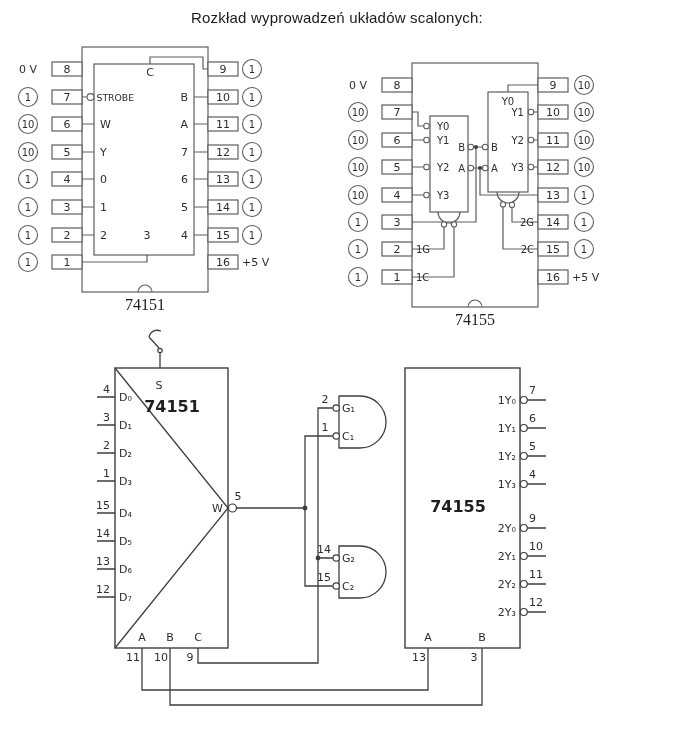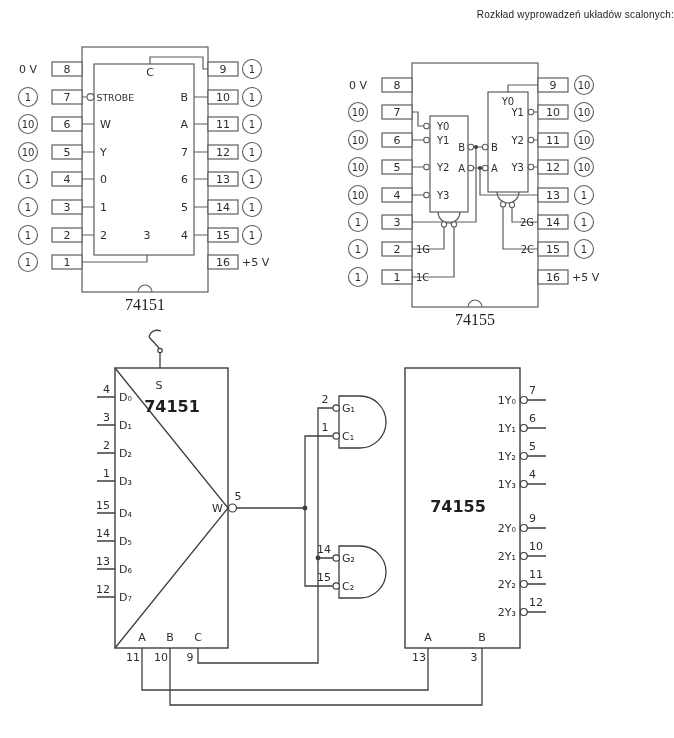--- a/index.html
+++ b/index.html
@@ -1,17 +1,17 @@
 <!DOCTYPE html>
 <html><head>
 <meta charset="utf-8">
 <style>
   html,body{margin:0;padding:0;background:#fff}
   body{width:674px;height:738px;position:relative;overflow:hidden;font-family:"Liberation Sans",sans-serif}
-  .title{position:absolute;top:9px;left:0;width:674px;text-align:right;font-size:10px;color:#1b1b1b;letter-spacing:.2px}
+  .title{position:absolute;top:9px;left:0;width:674px;text-align:center;font-size:15px;color:#1b1b1b;letter-spacing:.2px}
   svg{position:absolute;top:0;left:0}
   svg text{font-family:"DejaVu Sans",sans-serif;fill:#2d2d2d}
   .t{font-size:11px}
   .ts{font-size:10px}
   .tt{font-size:9.3px}
   .cap{font-family:"Liberation Serif","DejaVu Serif",serif;font-size:16px;fill:#1e1e1e}
   .big{font-size:16px;font-weight:bold;fill:#1e1e1e}
   .w{stroke:#5e5e5e;stroke-width:1.2;fill:none}
   .wd{stroke:#3e3e3e;stroke-width:1.3;fill:none}
   .bx{stroke:#5e5e5e;stroke-width:1.2;fill:#fff}

